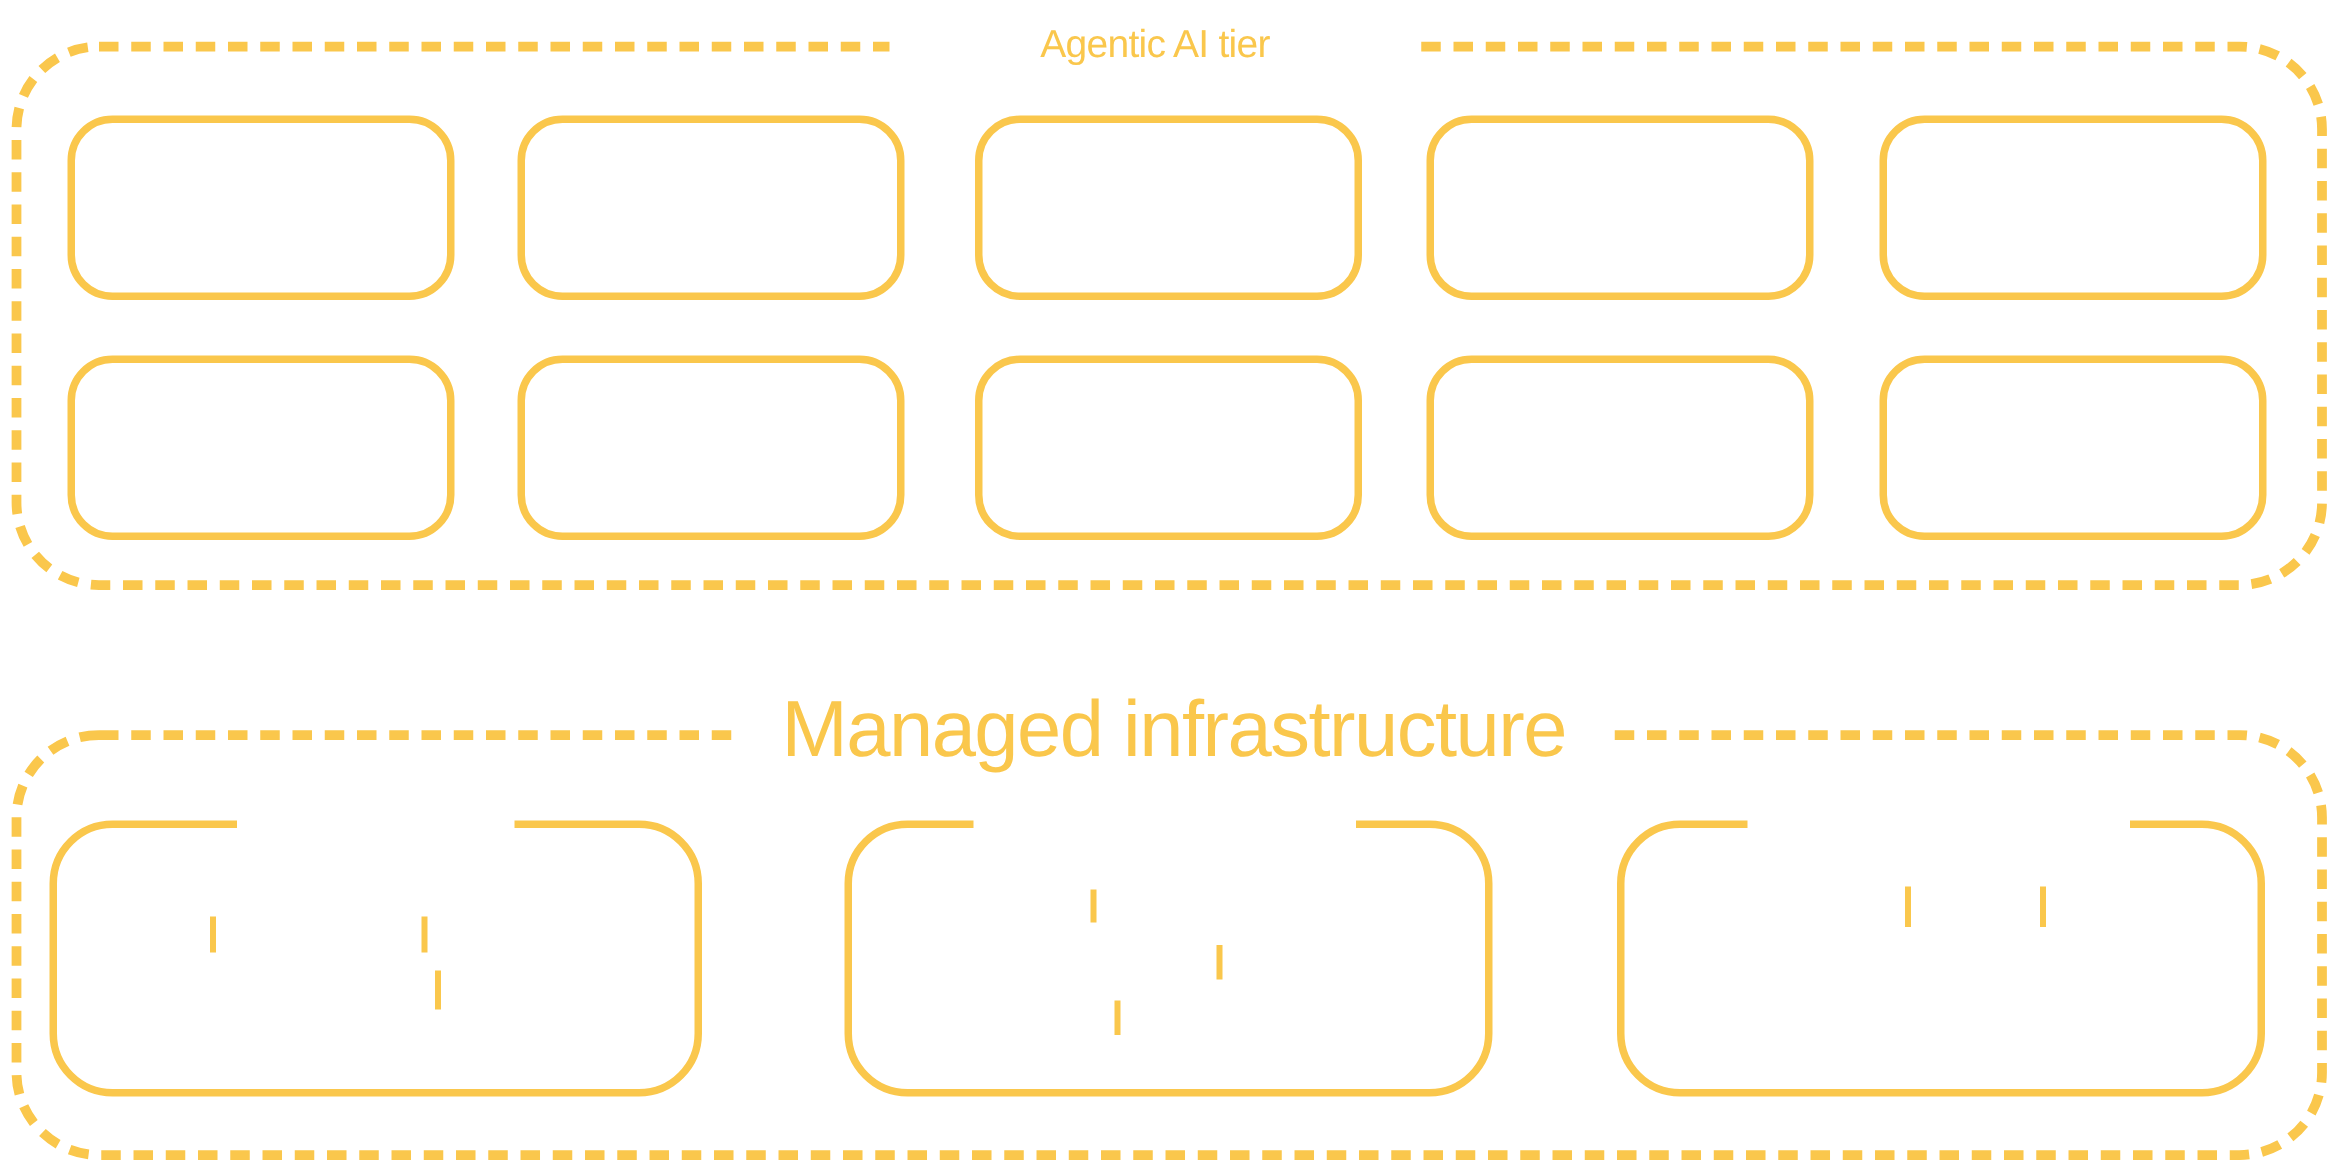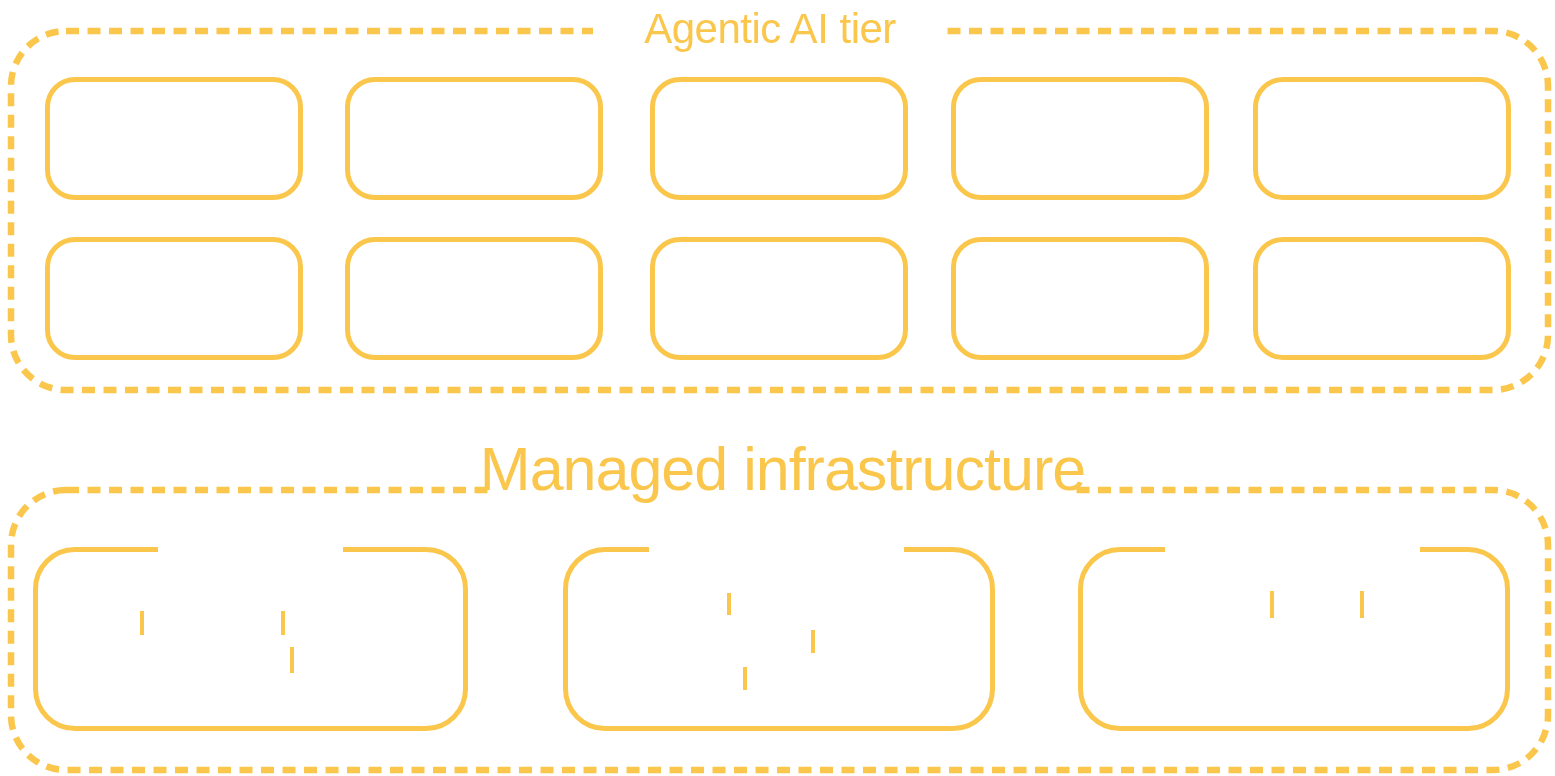--- a/index.html
+++ b/index.html
@@ -28,27 +28,27 @@
     align-items: center;
     justify-content: center;
     background: var(--bg);
     color: var(--accent);
     white-space: nowrap;
     font-weight: 500;
   }
   #agentic-title {
     left: 593px; top: 2px;
     width: 354px; height: 54px;
-    font-size: 42px;
+    font-size: 26px;
     letter-spacing: -0.5px;
   }
   #managed-title {
-    left: 490px; top: 439px;
+    left: 490px; top: 456px;
     width: 585px; height: 60px;
-    font-size: 61px;
+    font-size: 53px;
     letter-spacing: -1px;
   }
   .tier-box {
     position: absolute;
     width: 248px;  
     height: 113px; 
     border: 5px solid var(--accent);
     border-radius: 30px;
     background: transparent;
     box-sizing: content-box;

